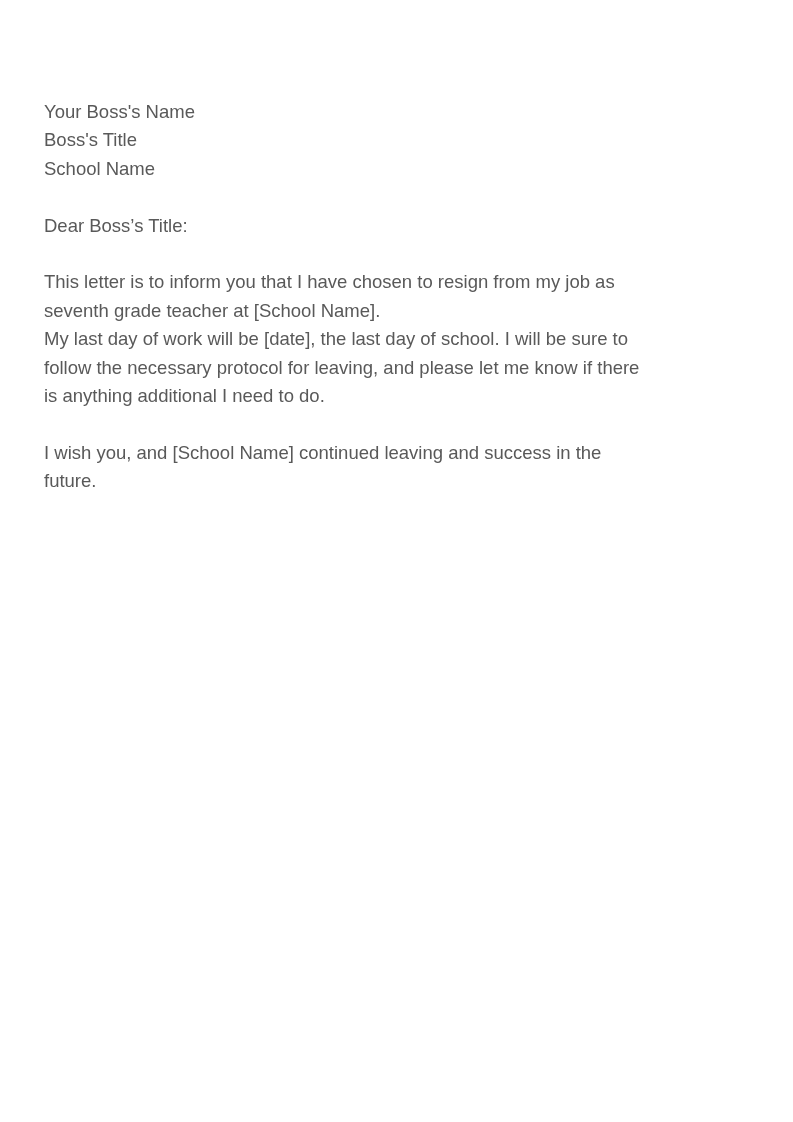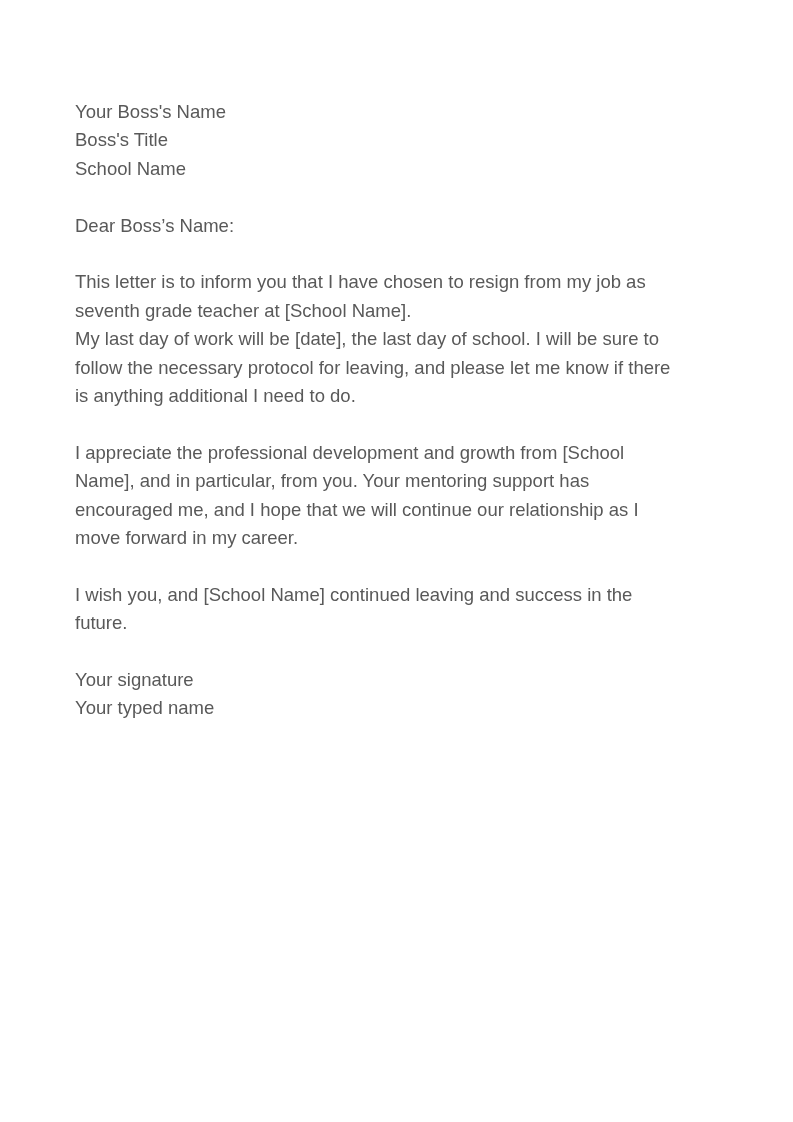--- a/index.html
+++ b/index.html
@@ -6,53 +6,47 @@
     margin: 0;
     padding: 0;
     background: #ffffff;
   }
   .page {
     position: relative;
     box-sizing: border-box;
     width: 793px;
     height: 1108px;
     background: #ffffff;
-    padding: 98px 18px 0 75px;
+    padding: 98px 18px 0 44px;
     font-family: "Liberation Sans", sans-serif;
     font-size: 18.5px;
     line-height: 28.4px;
     color: #595959;
     overflow: hidden;
     border-radius: 11px;
   }
   .block {
     white-space: pre-line;
     margin: 0 0 28.4px 0;
   }
 </style>
 </head>
 <body>
 
 <div class="page">
   <div class="block">Your Boss's Name
 Boss's Title
 School Name</div>
 
-  <div class="block">Dear Boss’s Name:</div>
+  <div class="block">Dear Boss’s Title:</div>
 
   <div class="block">This letter is to inform you that I have chosen to resign from my job as
 seventh grade teacher at [School Name].
 My last day of work will be [date], the last day of school. I will be sure to
 follow the necessary protocol for leaving, and please let me know if there
 is anything additional I need to do.</div>
 
-  <div class="block">I appreciate the professional development and growth from [School
-Name], and in particular, from you. Your mentoring support has
-encouraged me, and I hope that we will continue our relationship as I
-move forward in my career.</div>
 
   <div class="block">I wish you, and [School Name] continued leaving and success in the
 future.</div>
 
 
-  <div class="block">Your signature
-Your typed name</div>
 </div>
 
 </body></html>

